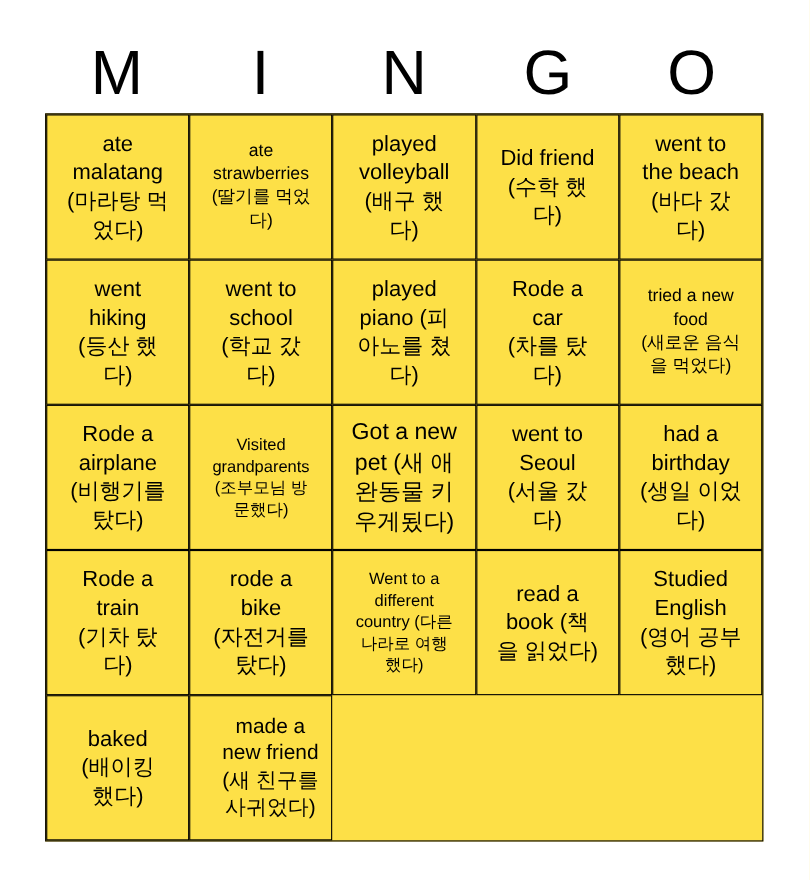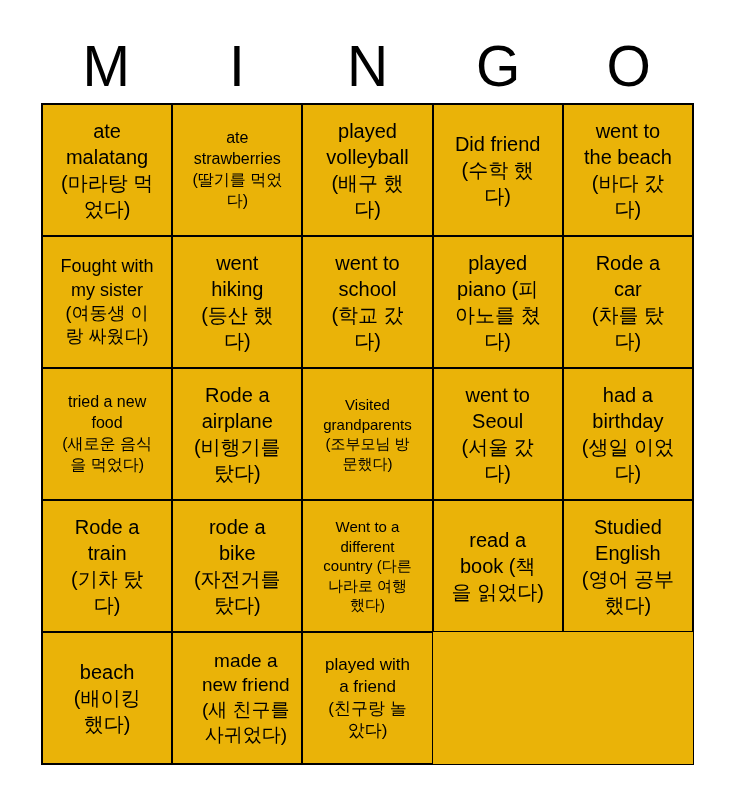--- a/index.html
+++ b/index.html
@@ -37,21 +37,21 @@
     position: absolute;
     left: 41px;
     top: 103px;
     width: 653px;
     height: 662px;
     display: grid;
     grid-template-columns: repeat(5, 1fr);
     grid-template-rows: repeat(5, 1fr);
     border: 1px solid #000000;
     box-sizing: border-box;
-    background: #eab308;
+    background: #fde047;
   }
   .cell {
     border: 1px solid #000000;
     box-sizing: border-box;
     display: flex;
     align-items: center;
     justify-content: center;
     text-align: center;
     padding: 2px 3px;
     font-size: 20px;
@@ -107,26 +107,20 @@
 (수학 했
 다)</span>
       </div>
     <div class="cell">
         <span>went to
 the beach
 (바다 갔
 다)</span>
       </div>
 
-    <div class="cell fs18">
-        <span>Fought with
-my sister
-(여동생 이
-랑 싸웠다)</span>
-      </div>
     <div class="cell">
         <span>went
 hiking
 (등산 했
 다)</span>
       </div>
     <div class="cell">
         <span>went to
 school
 (학교 갔
@@ -155,20 +149,26 @@
         <span>Rode a
 airplane
 (비행기를
 탔다)</span>
       </div>
     <div class="cell fs15">
         <span>Visited
 grandparents
 (조부모님 방
 문했다)</span>
+      </div>
+    <div class="cell fs21">
+        <span>Got a new
+pet (새 애
+완동물 키
+우게됬다)</span>
       </div>
 
     <div class="cell">
         <span>went to
 Seoul
 (서울 갔
 다)</span>
       </div>
     <div class="cell">
         <span>had a
@@ -201,31 +201,25 @@
 book (책
 을 읽었다)</span>
       </div>
     <div class="cell">
         <span>Studied
 English
 (영어 공부
 했다)</span>
       </div>
     <div class="cell">
-        <span>beach
+        <span>baked
 (배이킹
 했다)</span>
       </div>
     <div class="cell fs19">
         <span>made a
 new friend
 (새 친구를
 사귀었다)</span>
       </div>
-    <div class="cell fs17">
-        <span>played with
-a friend
-(친구랑 놀
-았다)</span>
-      </div>
   </div>
 
 </div>
 
 </body></html>

